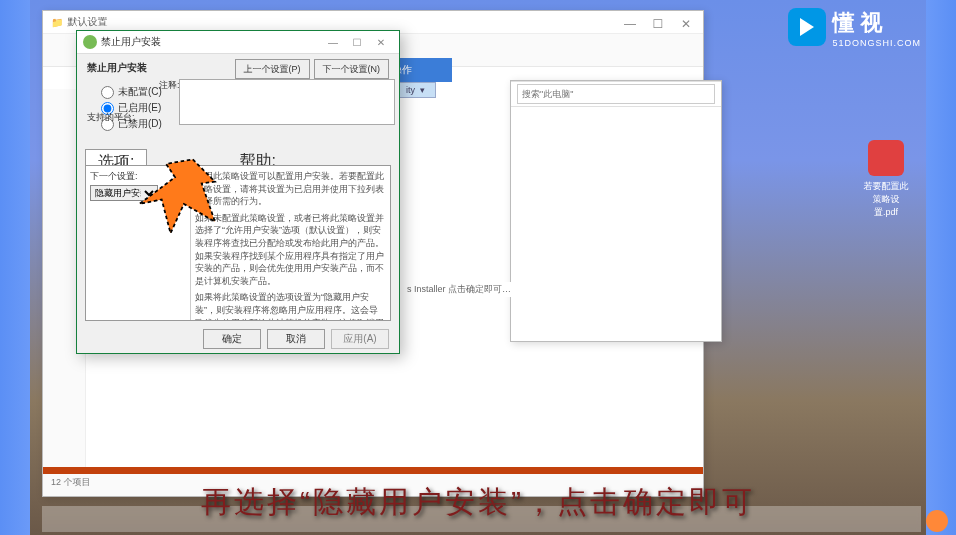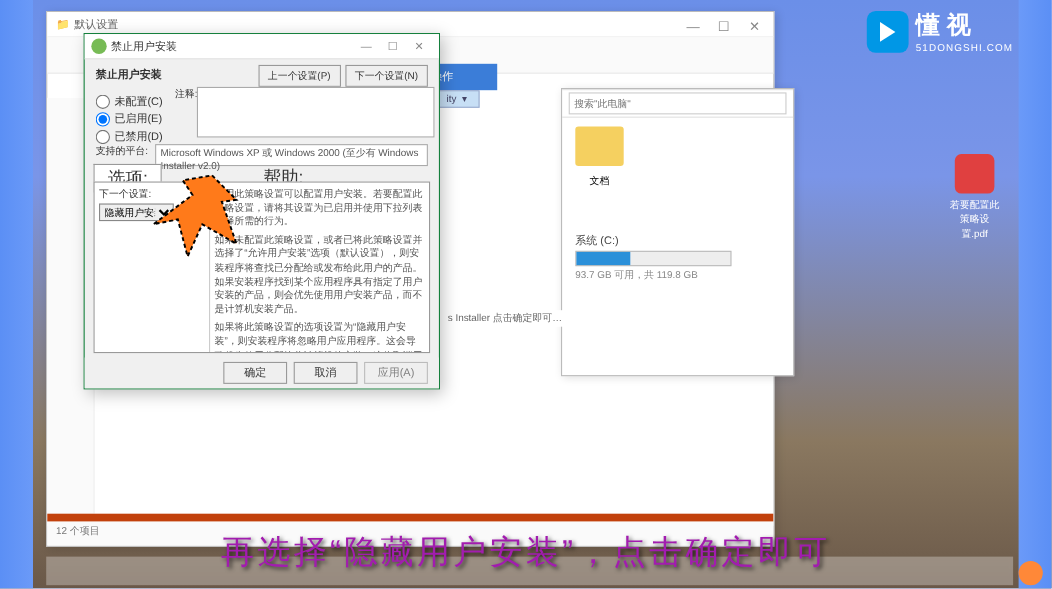--- a/index.html
+++ b/index.html
@@ -30,44 +30,44 @@
 .disk-bar{width:140px;height:12px;border:1px solid #bbb;background:#eee;position:relative}
 .disk-bar-fill{position:absolute;left:0;top:0;bottom:0;width:35%;background:#2b90d9}
 .disk-free{font-size:9px;color:#888;margin-top:2px}
 
 .dlg{position:absolute;left:76px;top:30px;width:322px;height:322px;background:#f0f0f0;border:1px solid #15803d;box-shadow:4px 4px 14px rgba(0,0,0,.25);font-size:10px;color:#333}
 .dlg-title{height:22px;background:#fff;border-bottom:1px solid #ddd;display:flex;align-items:center;padding:0 6px}
 .dlg-title .t-icon{width:14px;height:14px;background:#7b5;border-radius:50%;margin-right:4px}
 .dlg-title .wbtn{margin-left:auto;display:flex}
 .dlg-title .wbtn span{width:24px;height:16px;font-size:10px;display:flex;align-items:center;justify-content:center;color:#888}
 .dlg-body{padding:6px 8px}
-.radio-row{display:flex;align-items:center;gap:4px;margin:2px 0}
+.radio-row{display:flex;align-items:center;gap:4px;margin:2px 14px}
 .radio-row input{margin:0}
 .dlg-nav{position:absolute;right:10px;top:28px;display:flex;gap:4px}
 .nav-btn{height:18px;padding:0 8px;border:1px solid #999;background:#efefef;font-size:9px;display:flex;align-items:center}
 .dlg-comment{position:absolute;left:102px;top:48px;right:10px}
 .comment-box{width:100%;height:40px;border:1px solid #aaa;background:#fff;resize:none;font-size:9px}
-.dlg-plat{position:absolute;left:10px;top:100px;right:10px;display:flex;gap:6px;}
+.dlg-plat{position:absolute;left:10px;top:80px;right:10px;display:flex;gap:6px;align-items:center}
 .plat-box{flex:1;border:1px solid #aaa;background:#fff;height:16px;font-size:9px;padding:1px 4px;color:#555}
 .dlg-tabs{position:absolute;left:8px;top:118px;display:flex;font-size:16px}
 .dlg-tab{padding:2px 12px;border:1px solid #999;border-bottom:none;background:#f0f0f0}
 .dlg-tab.active{background:#fff}
 .dlg-content{position:absolute;left:8px;right:8px;top:134px;bottom:32px;border:1px solid #999;background:#fff;display:flex}
 .dlg-left{width:96px;border-right:1px solid #ccc;padding:4px;font-size:9px}
 .dlg-left select{width:68px;height:16px;font-size:9px;border:1px solid #888}
 .dlg-right{flex:1;padding:4px;font-size:9px;color:#555;line-height:1.4;overflow:hidden}
 .dlg-footer{position:absolute;left:0;right:0;bottom:0;height:28px;background:#f0f0f0;display:flex;justify-content:flex-end;align-items:center;gap:6px;padding:0 10px}
 .dlg-btn{min-width:56px;height:18px;border:1px solid #999;background:#efefef;font-size:10px;display:flex;align-items:center;justify-content:center}
 
 .arrow{position:absolute;left:130px;top:155px;width:90px;height:80px;pointer-events:none}
 .arrow svg{width:100%;height:100%}
 
-.subtitle{position:absolute;left:0;right:0;bottom:12px;text-align:center;color:#a21caf;font-size:30px;text-shadow:2px 2px 4px rgba(0,0,0,.7);letter-spacing:3px;font-weight:400}
-
-.logo{position:absolute;right:35px;top:8px;display:flex;align-items:flex-end;gap:6px;color:#fff}
+.subtitle{position:absolute;left:0;right:0;bottom:12px;text-align:center;color:#7f1d1d;font-size:30px;text-shadow:2px 2px 4px rgba(0,0,0,.7);letter-spacing:3px;font-weight:400}
+
+.logo{position:absolute;right:35px;top:8px;display:flex;align-items:flex-start;gap:6px;color:#fff}
 .logo-badge{width:38px;height:38px;background:#0097e6;border-radius:8px;position:relative}
 .logo-badge::after{content:"";position:absolute;left:12px;top:10px;border-left:14px solid #fff;border-top:9px solid transparent;border-bottom:9px solid transparent}
 .logo-text{font-size:22px;font-weight:bold}
 .logo-sub{font-size:9px;letter-spacing:1px}
 
 .mgmt-ribbon{position:absolute;left:382px;top:58px;height:20px;background:#3b7dd8;color:#fff;font-size:10px;padding:2px 10px;display:flex;align-items:center;min-width:50px}
 .mgmt-drop{position:absolute;left:395px;top:82px;background:#c7dff5;border:1px solid #9ac;font-size:9px;padding:2px 10px;color:#446}
 .wbtns-main{position:absolute;right:3px;top:3px;display:flex}
 .wbtns-main span{width:28px;height:20px;display:flex;align-items:center;justify-content:center;font-size:12px;color:#888}
 
@@ -114,33 +114,20 @@
 </div>
 
 <div class="mgmt-ribbon">
     <span>操作</span>
   </div>
 <div class="mgmt-drop"><span>ity</span>&nbsp;&nbsp;▾</div>
 
 <div class="explorer2" style="left:510px;top:80px;width:210px;height:260px">
   <div class="ex2-addr" style="border-top:1px solid #e0e0e0">
     <input placeholder="搜索&quot;此电脑&quot;" style="">
-  </div>
-  <div class="ex2-body">
-    <div style="display:inline-block;text-align:center">
-      <div class="folder-icon"></div>
-      <div style="font-size:9px;margin-top:2px">文档</div>
-    </div>
-    <div class="disk">
-      <div class="disk-label">系统 (C:)</div>
-      <div class="disk-bar">
-          <div class="disk-bar-fill"></div>
-        </div>
-      <div class="disk-free">93.7 GB 可用，共 119.8 GB</div>
-    </div>
   </div>
 </div>
 
 <div style="position:absolute;left:405px;top:282px;font-size:9px;color:#666;background:#fff;padding:1px 2px">s Installer 点击确定即可…</div>
 
 <div class="dlg">
   <div class="dlg-title">
     <div class="t-icon"></div>
     <span>禁止用户安装</span>
     <div class="wbtn">
@@ -172,21 +159,20 @@
         </label>
     </div>
 
     <div style="position:absolute;left:82px;top:48px;font-size:9px">注释:</div>
     <div class="dlg-comment">
       <textarea class="comment-box" style=""></textarea>
     </div>
 
     <div class="dlg-plat">
       <span style="font-size:9px;min-width:48px">支持的平台:</span>
-      <div class="plat-box">Microsoft Windows XP 或 Windows 2000 (至少有 Windows Installer v2.0)</div>
     </div>
 
     <div class="dlg-tabs">
       <div class="dlg-tab active">选项:</div>
       <div class="dlg-tab" style="margin-left:80px;border:none;background:transparent">帮助:</div>
     </div>
 
     <div class="dlg-content">
       <div class="dlg-left">
         <div style="white-space:nowrap;margin-bottom:2px">下一个设置:</div>

